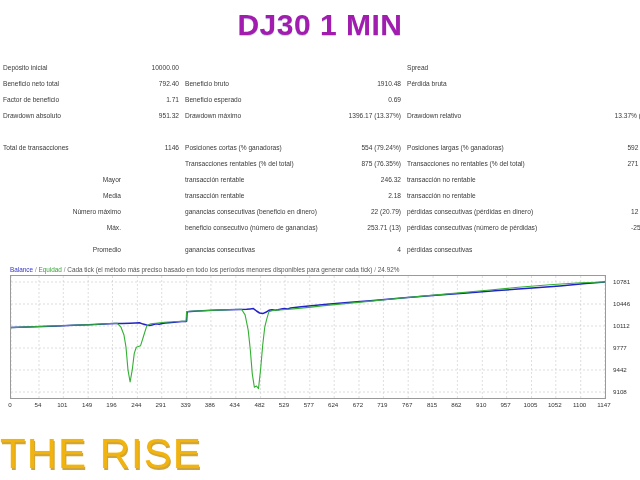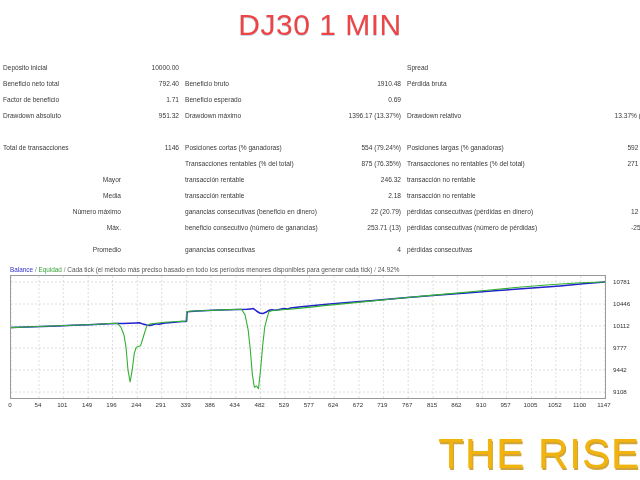--- a/index.html
+++ b/index.html
@@ -4,21 +4,21 @@
 <style>
   html,body{margin:0;padding:0;}
   body{
     width:640px;height:480px;background:#ffffff;overflow:hidden;
     font-family:"Liberation Sans","DejaVu Sans",sans-serif;
     color:#404040;position:relative;
   }
   
   .top-title{
     position:absolute;left:0;top:8px;width:640px;text-align:center;
-    font-size:30px;letter-spacing:0.5px;color:#ef4444;font-weight:400;
+    font-size:30px;letter-spacing:0.5px;color:#a21caf;font-weight:700;
     text-shadow:0 1px 0 rgba(120,170,215,.45);
   }
   
   .report{
     position:absolute;left:0;top:64px;width:640px;
     font-size:6.6px;line-height:1.1;
   }
   table.rep{border-collapse:collapse;width:640px;table-layout:fixed;}
   table.rep td{padding:0 3px;vertical-align:top;font-size:6.6px;color:#3a3a3a;}
   .c-lab1{width:118px;text-align:left;}
@@ -53,21 +53,21 @@
     font-size:6.2px;color:#333;
   }
   .ylabels span{position:absolute;left:3px;white-space:nowrap;}
   .xlabels{
     position:absolute;left:0;top:137px;width:632px;height:12px;
     font-size:6.2px;color:#333;
   }
   .xlabels span{position:absolute;top:0;white-space:nowrap;transform:translateX(-50%);}
   
   .bottom-title{
-    position:absolute;left:0;top:430px;width:640px;text-align:right;
+    position:absolute;left:0;top:430px;width:640px;text-align:left;
     font-size:42px;font-weight:400;color:#f0b310;letter-spacing:1px;
     text-shadow:1px 2px 0 rgba(190,135,0,.75), 0 0 1px rgba(255,220,120,.9);
   }
 </style>
 </head>
 <body>
 
 <div class="top-title">DJ30 1 MIN</div>
 
 <div class="report">

